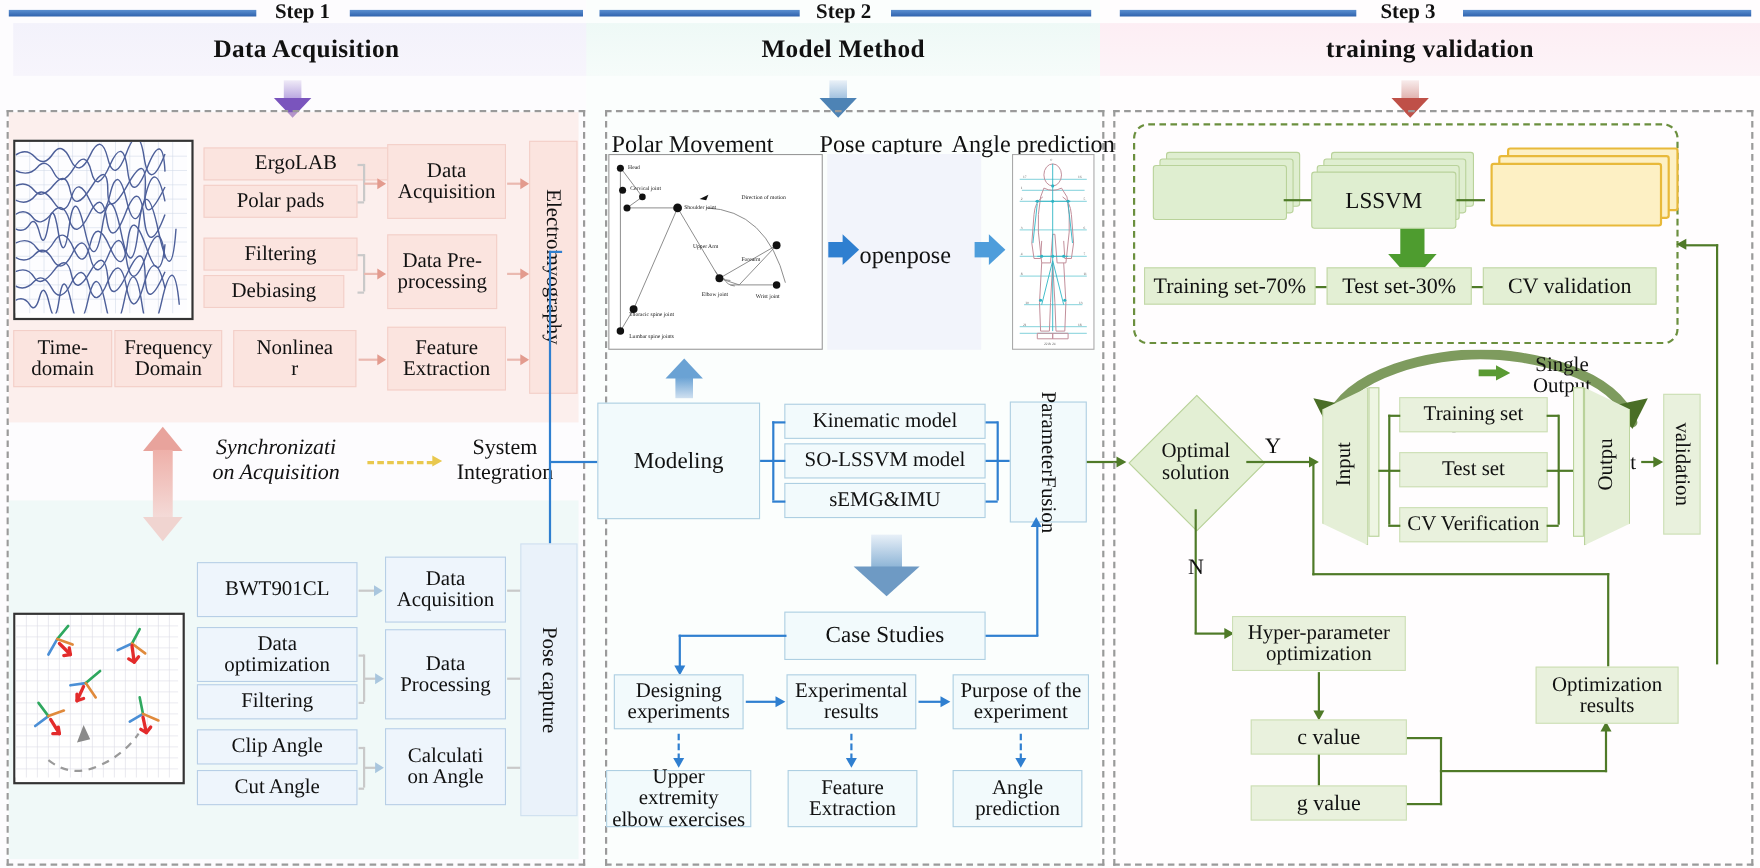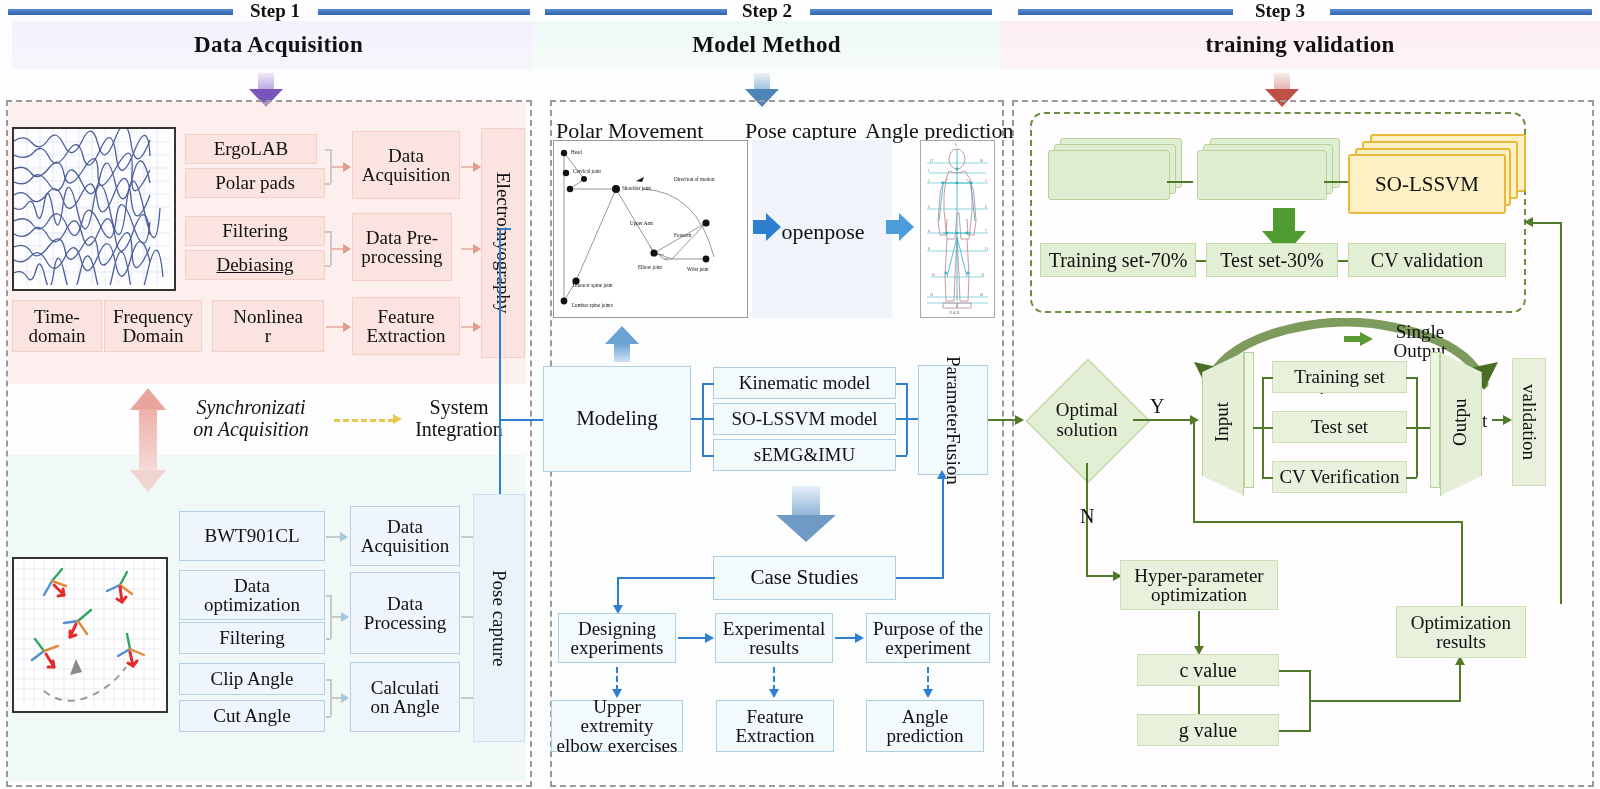--- a/index.html
+++ b/index.html
@@ -193,37 +193,37 @@
       <path d="M0 79q8 4 13-4t9 8 8-8 9 7 10-6 14 4 16-3 17 5 16-4 18 3 16-2"></path>
       <path d="M0 92q12-6 19 4t16-5 18 6 15-4 18 3 16-5 17 5 17-3"></path>
       <path d="M0 105q10 6 18-3t16 5 18-6 16 4 17-3 16 5 18-4 17 3"></path>
       <path d="M0 118q11-5 17 5t18-6 16 4 17-3 16 5 18-4 16 3 18-4"></path>
       <path d="M0 131q9 5 17-4t16 6 18-5 16 3 17-4 17 5 16-3 19 4"></path>
       <path d="M0 144q8-4 13 4t9-7 9 7 9-6 11 5 15-3 16 4 17-4 16 3 18-2 16 3"></path>
     </g>
   </svg>
 </div>
 
-<div class="box pink" style="left:185px;top:134px;width:132px;height:30px;">ErgoLAB</div>
+<div class="box pink" style="left:185px;top:134px;width:168px;height:30px;">ErgoLAB</div>
 <div class="box pink" style="left:185px;top:168px;width:140px;height:30px;">Polar pads</div>
 <div class="ln v-grey" style="left:330px;top:149px;height:34px;"></div>
 <div class="ln h-grey" style="left:325px;top:149px;width:6px;"></div>
 <div class="ln h-grey" style="left:325px;top:183px;width:6px;"></div>
 <div class="ln h-pink" style="left:331px;top:166px;width:13px;"></div>
 <div class="ar ar-r-pink" style="left:343px;top:162px;"></div>
 
 <div class="box pink" style="left:352px;top:131px;width:108px;height:68px;flex-direction:column;">
   <span>Data</span>
   <span>Acquisition</span>
 </div>
 <div class="ln h-pink" style="left:461px;top:166px;width:13px;"></div>
 <div class="ar ar-r-pink" style="left:473px;top:162px;"></div>
 
 <div class="box pink" style="left:185px;top:216px;width:140px;height:30px;">Filtering</div>
-<div class="box pink" style="left:185px;top:250px;width:140px;height:30px;text-decoration:underline;">Debiasing</div>
+<div class="box pink" style="left:185px;top:250px;width:128px;height:30px;">Debiasing</div>
 <div class="ln v-grey" style="left:330px;top:231px;height:34px;"></div>
 <div class="ln h-grey" style="left:325px;top:231px;width:6px;"></div>
 <div class="ln h-grey" style="left:325px;top:265px;width:6px;"></div>
 <div class="ln h-pink" style="left:331px;top:248px;width:13px;"></div>
 <div class="ar ar-r-pink" style="left:343px;top:244px;"></div>
 
 <div class="box pink" style="left:352px;top:213px;width:100px;height:68px;flex-direction:column;">
   <span>Data Pre-</span>
   <span>processing</span>
 </div>
@@ -568,27 +568,27 @@
 <div class="stack" style="left:1044px;top:138px;width:140px;height:68px;">
   <div class="lay cardg" style="left:16px;top:0;width:120px;height:48px;"></div>
   <div class="lay cardg" style="left:10px;top:6px;width:120px;height:48px;"></div>
   <div class="lay cardg" style="left:4px;top:12px;width:120px;height:48px;"></div>
 </div>
 <div class="ln h-green" style="left:1167px;top:181px;width:26px;"></div>
 <div class="stack" style="left:1192px;top:138px;width:150px;height:68px;">
   <div class="lay cardg" style="left:18px;top:0;width:128px;height:48px;"></div>
   <div class="lay cardg" style="left:11px;top:6px;width:128px;height:48px;"></div>
   <div class="lay cardg" style="left:5px;top:12px;width:128px;height:48px;"></div>
+  <div class="lay cardg" style="left:0;top:18px;width:130px;height:50px;display:flex;align-items:center;justify-content:center;font-size:21px;">LSSVM</div>
 </div>
 <div class="ln h-green" style="left:1324px;top:181px;width:26px;"></div>
 <div class="stack" style="left:1348px;top:134px;width:180px;height:76px;">
   <div class="lay cardy" style="left:22px;top:0;width:152px;height:54px;"></div>
   <div class="lay cardy" style="left:14px;top:7px;width:152px;height:54px;"></div>
   <div class="lay cardy" style="left:7px;top:14px;width:152px;height:54px;"></div>
-  <div class="lay cardy" style="left:0;top:20px;width:154px;height:56px;display:flex;align-items:center;justify-content:center;font-size:21px;">SO-LSSVM</div>
 </div>
 
 <div class="gfat" style="left:1262px;top:208px;">
     <div class="s4"></div>
     <div class="h4"></div>
   </div>
 
 <div class="box green" style="left:1040px;top:243px;width:156px;height:34px;font-size:20px;">Training  set-70%</div>
 <div class="ln h-green" style="left:1196px;top:260px;width:12px;"></div>
 <div class="box green" style="left:1206px;top:243px;width:132px;height:34px;font-size:20px;">Test set-30%</div>

